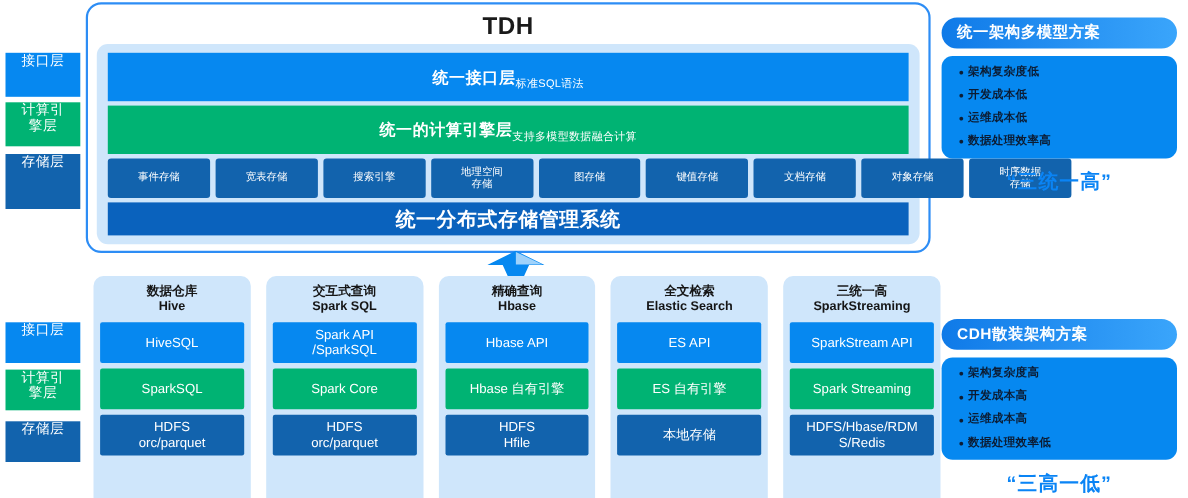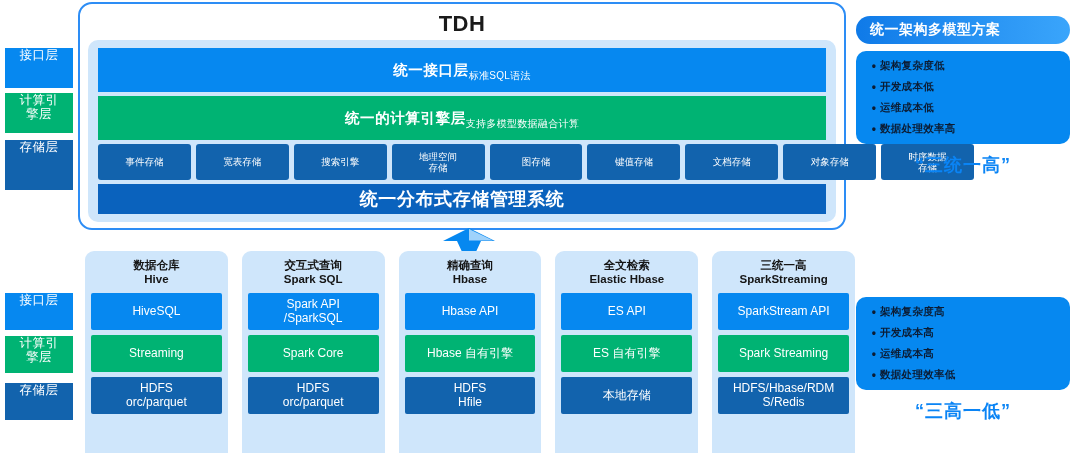--- a/index.html
+++ b/index.html
@@ -222,21 +222,21 @@
     <polygon points="26,1 50,12.5 26,12.5" fill="#9fd2fb"></polygon>
   </svg>
 
   <div id="columns">
       <div class="col">
         <div class="col-head">
           <div>数据仓库</div>
           <div>Hive</div>
         </div>
         <div class="col-cell c-blue">HiveSQL</div>
-        <div class="col-cell c-green">Streaming</div>
+        <div class="col-cell c-green">SparkSQL</div>
         <div class="col-cell c-dblue">HDFS<br>orc/parquet</div>
       </div>
       <div class="col">
         <div class="col-head">
           <div>交互式查询</div>
           <div>Spark SQL</div>
         </div>
         <div class="col-cell c-blue">Spark API<br>/SparkSQL</div>
         <div class="col-cell c-green">Spark Core</div>
         <div class="col-cell c-dblue">HDFS<br>orc/parquet</div>
@@ -246,21 +246,21 @@
           <div>精确查询</div>
           <div>Hbase</div>
         </div>
         <div class="col-cell c-blue">Hbase API</div>
         <div class="col-cell c-green">Hbase 自有引擎</div>
         <div class="col-cell c-dblue">HDFS<br>Hfile</div>
       </div>
       <div class="col">
         <div class="col-head">
           <div>全文检索</div>
-          <div>Elastic Hbase</div>
+          <div>Elastic Search</div>
         </div>
         <div class="col-cell c-blue">ES API</div>
         <div class="col-cell c-green">ES 自有引擎</div>
         <div class="col-cell c-dblue">本地存储</div>
       </div>
       <div class="col">
         <div class="col-head">
           <div>三统一高</div>
           <div>SparkStreaming</div>
         </div>
@@ -286,20 +286,21 @@
           <span>运维成本低</span>
         </div>
         <div class="sp-item">
           <span class="sp-bullet">•</span>
           <span>数据处理效率高</span>
         </div>
       </div>
       <div class="sp-caption">“三统一高”</div>
     </div>
   <div class="side-panel" id="panel-bottom">
+      <div class="sp-header">CDH散装架构方案</div>
       <div class="sp-body">
         <div class="sp-item">
           <span class="sp-bullet">•</span>
           <span>架构复杂度高</span>
         </div>
         <div class="sp-item">
           <span class="sp-bullet">•</span>
           <span>开发成本高</span>
         </div>
         <div class="sp-item">

